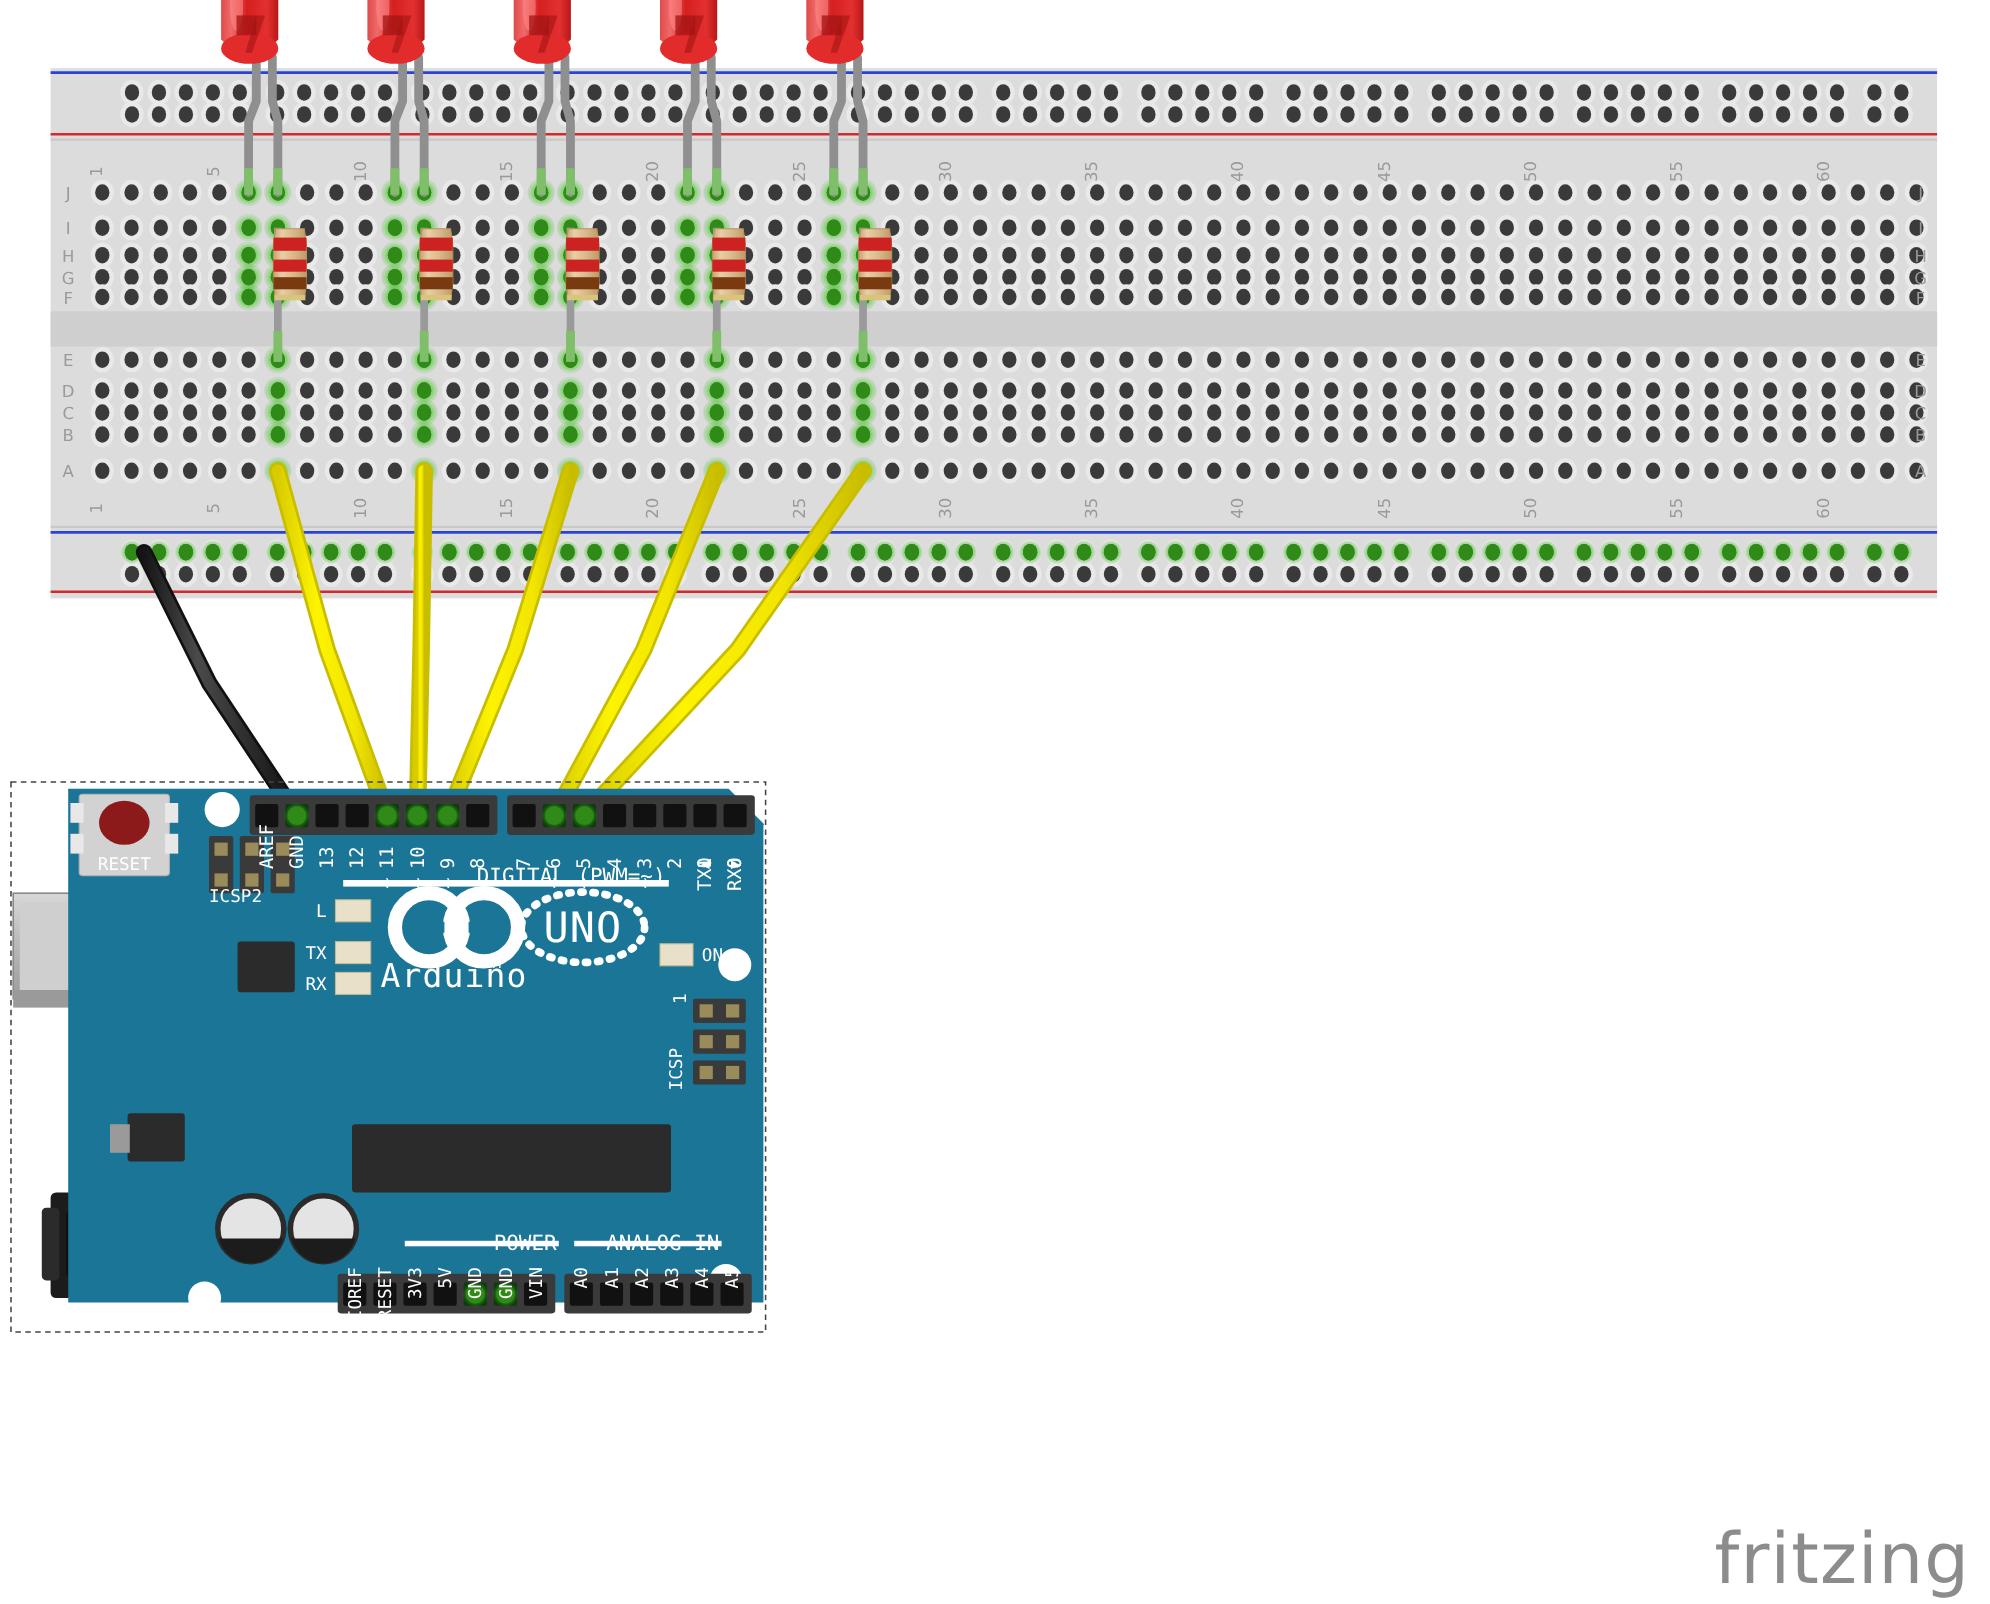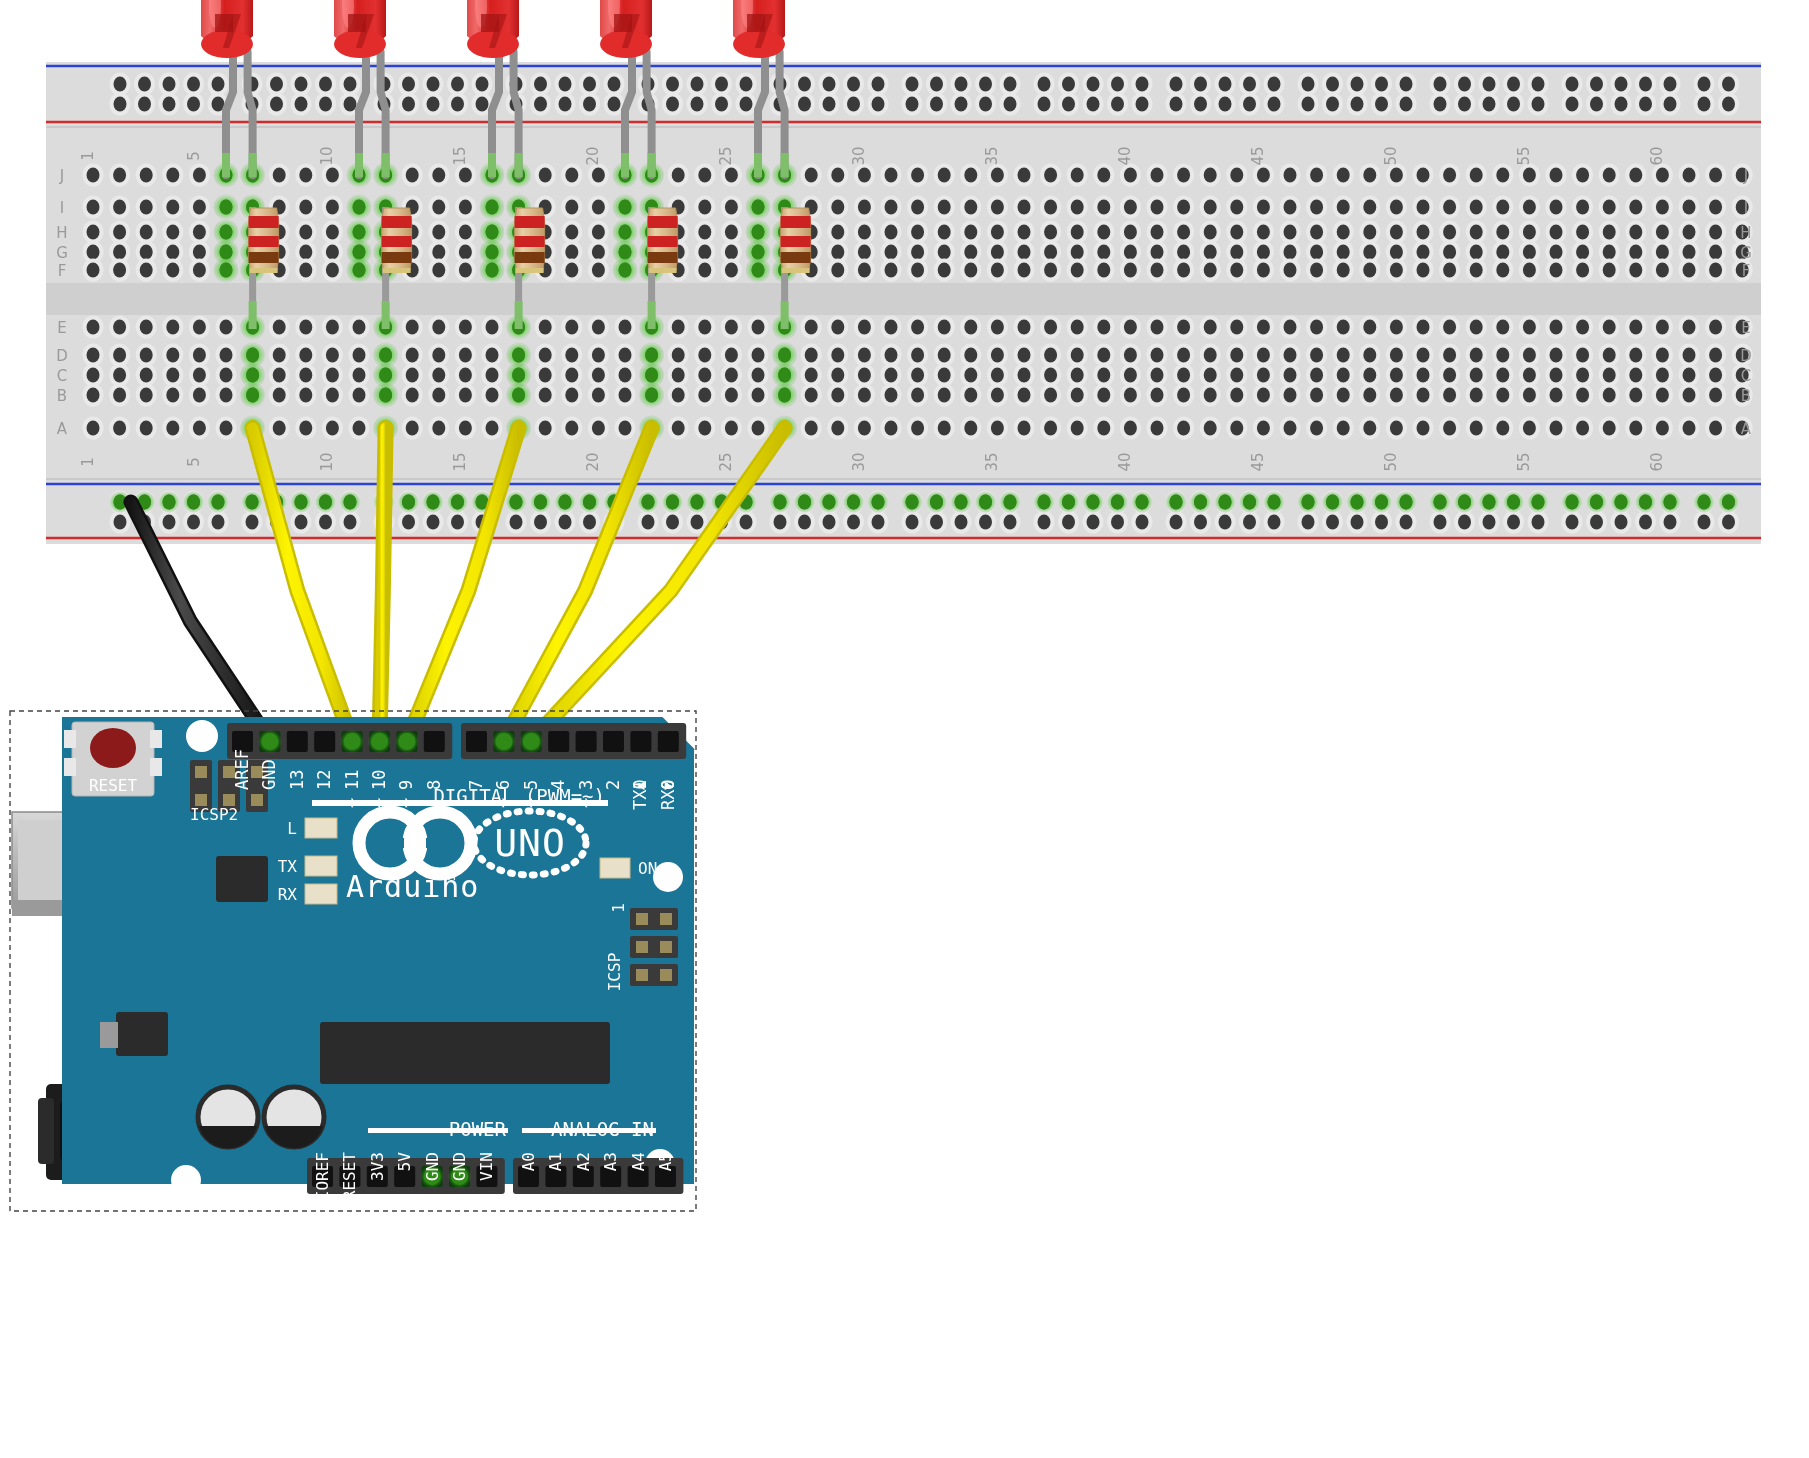--- a/index.html
+++ b/index.html
@@ -2525,13 +2525,14 @@
           <text x="616.2" y="1152" class="ard-txt" font-size="16" text-anchor="end" transform="rotate(-90 616.2 1152)">A3</text>
           <text x="643.6" y="1152" class="ard-txt" font-size="16" text-anchor="end" transform="rotate(-90 643.6 1152)">A4</text>
           <text x="671" y="1152" class="ard-txt" font-size="16" text-anchor="end" transform="rotate(-90 671 1152)">A5</text>
         </g>
       <rect x="522" y="1128" width="134" height="5" fill="#ffffff"></rect>
       <text class="ard-txt" x="654" y="1136" text-anchor="end" font-size="19">ANALOG IN</text>
     </g>
 
   </svg>
 
+  <div id="fritzing-logo">fritzing</div>
 </div>
 
 </body></html>

